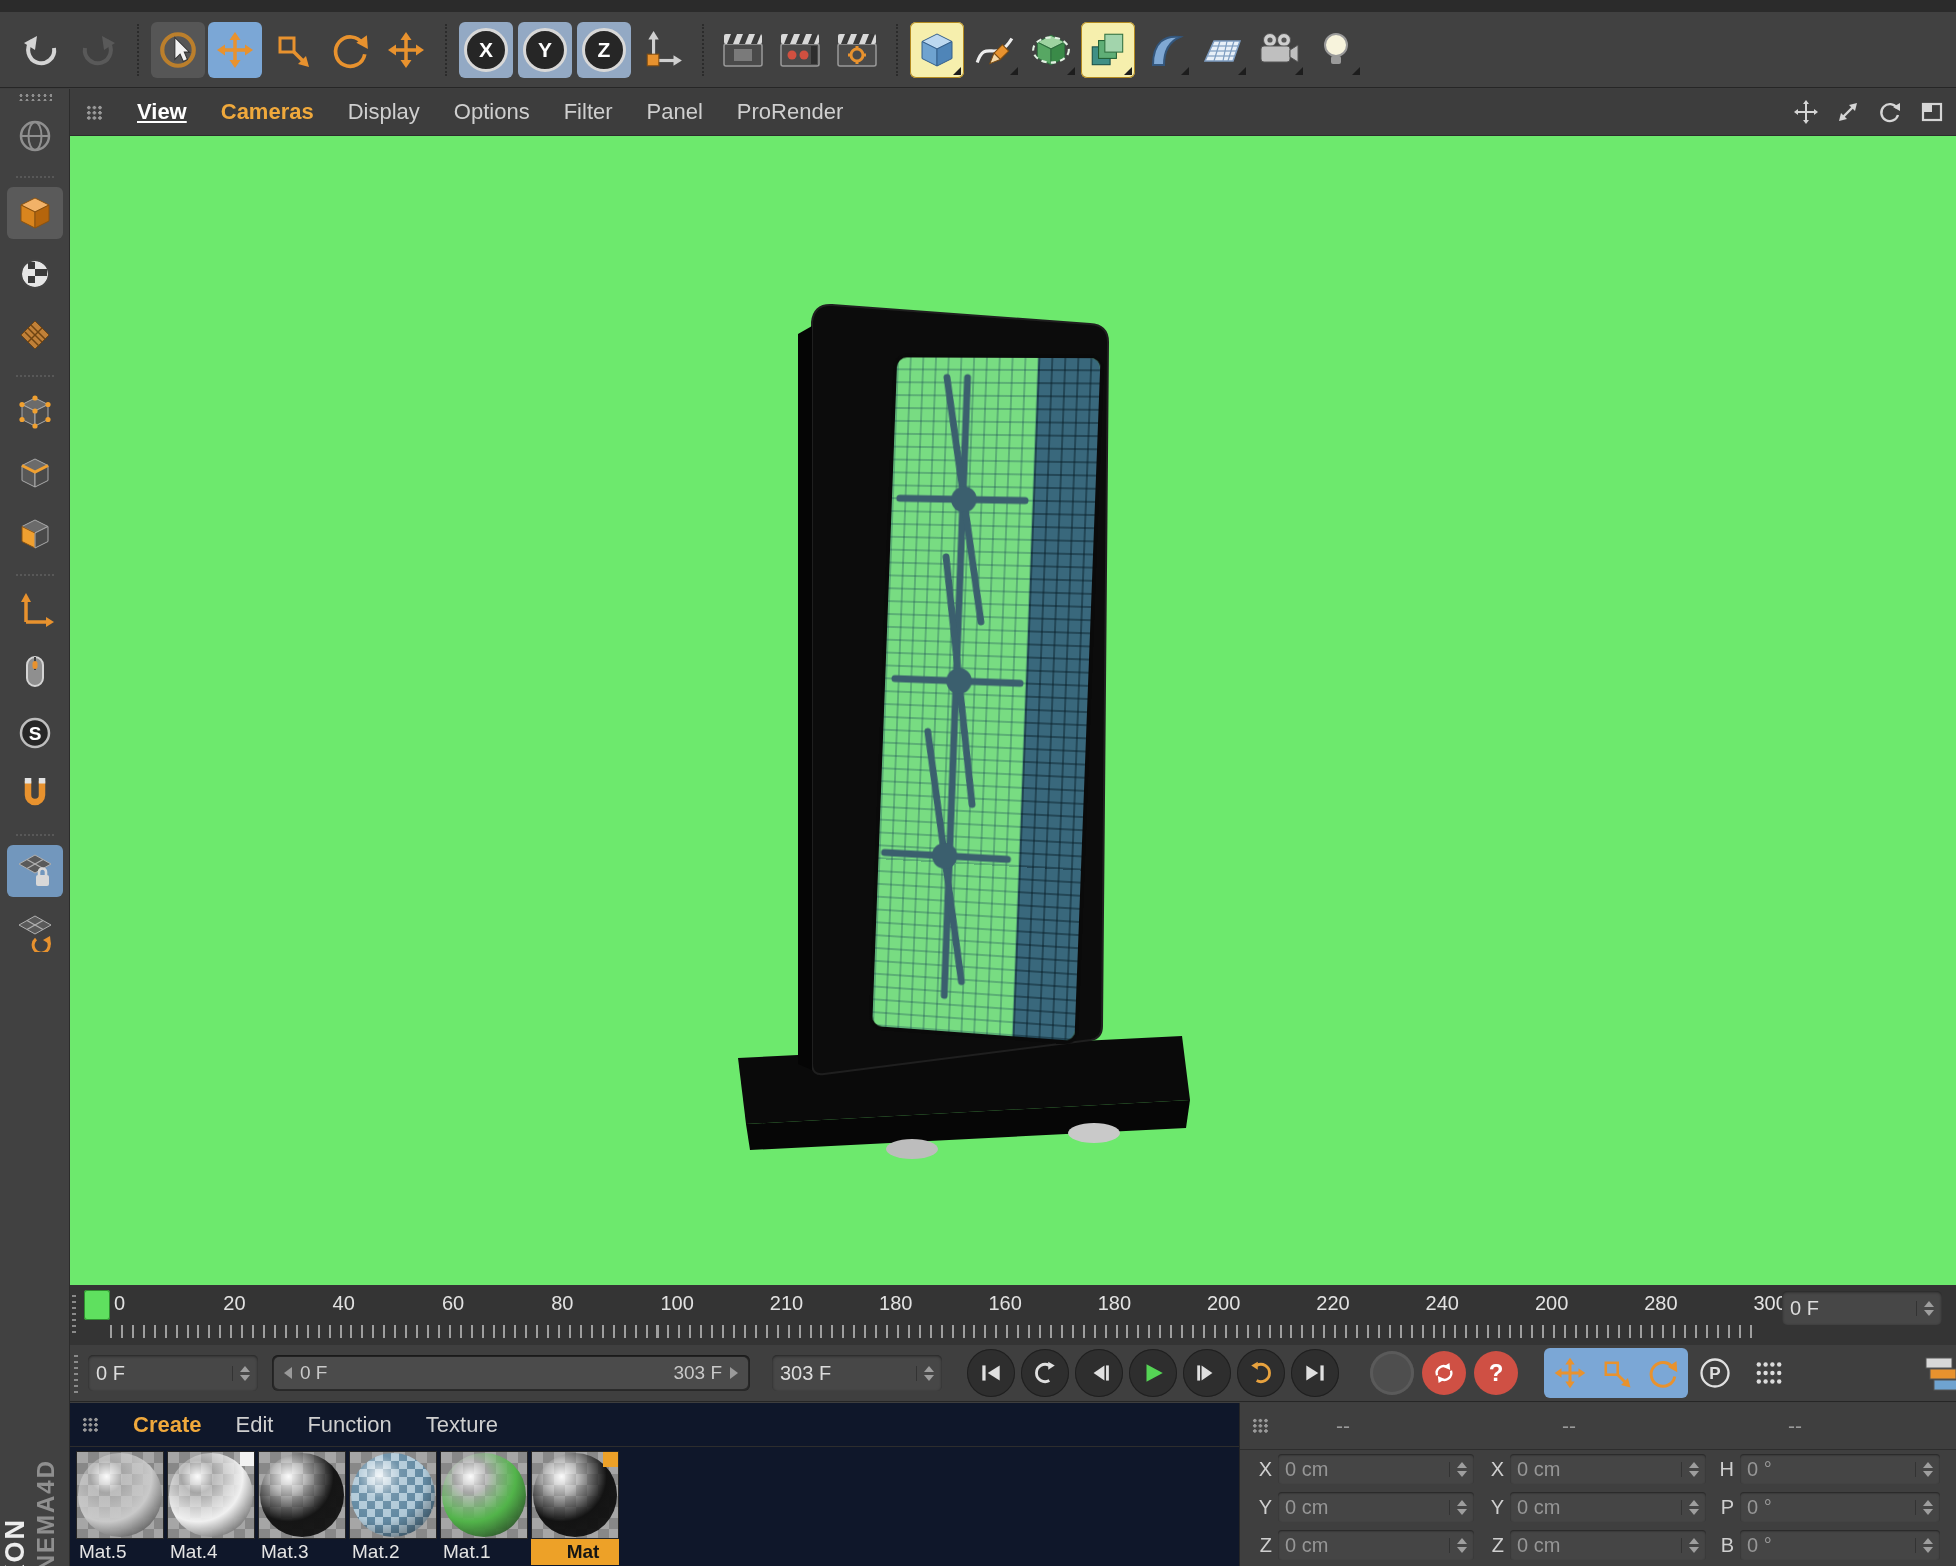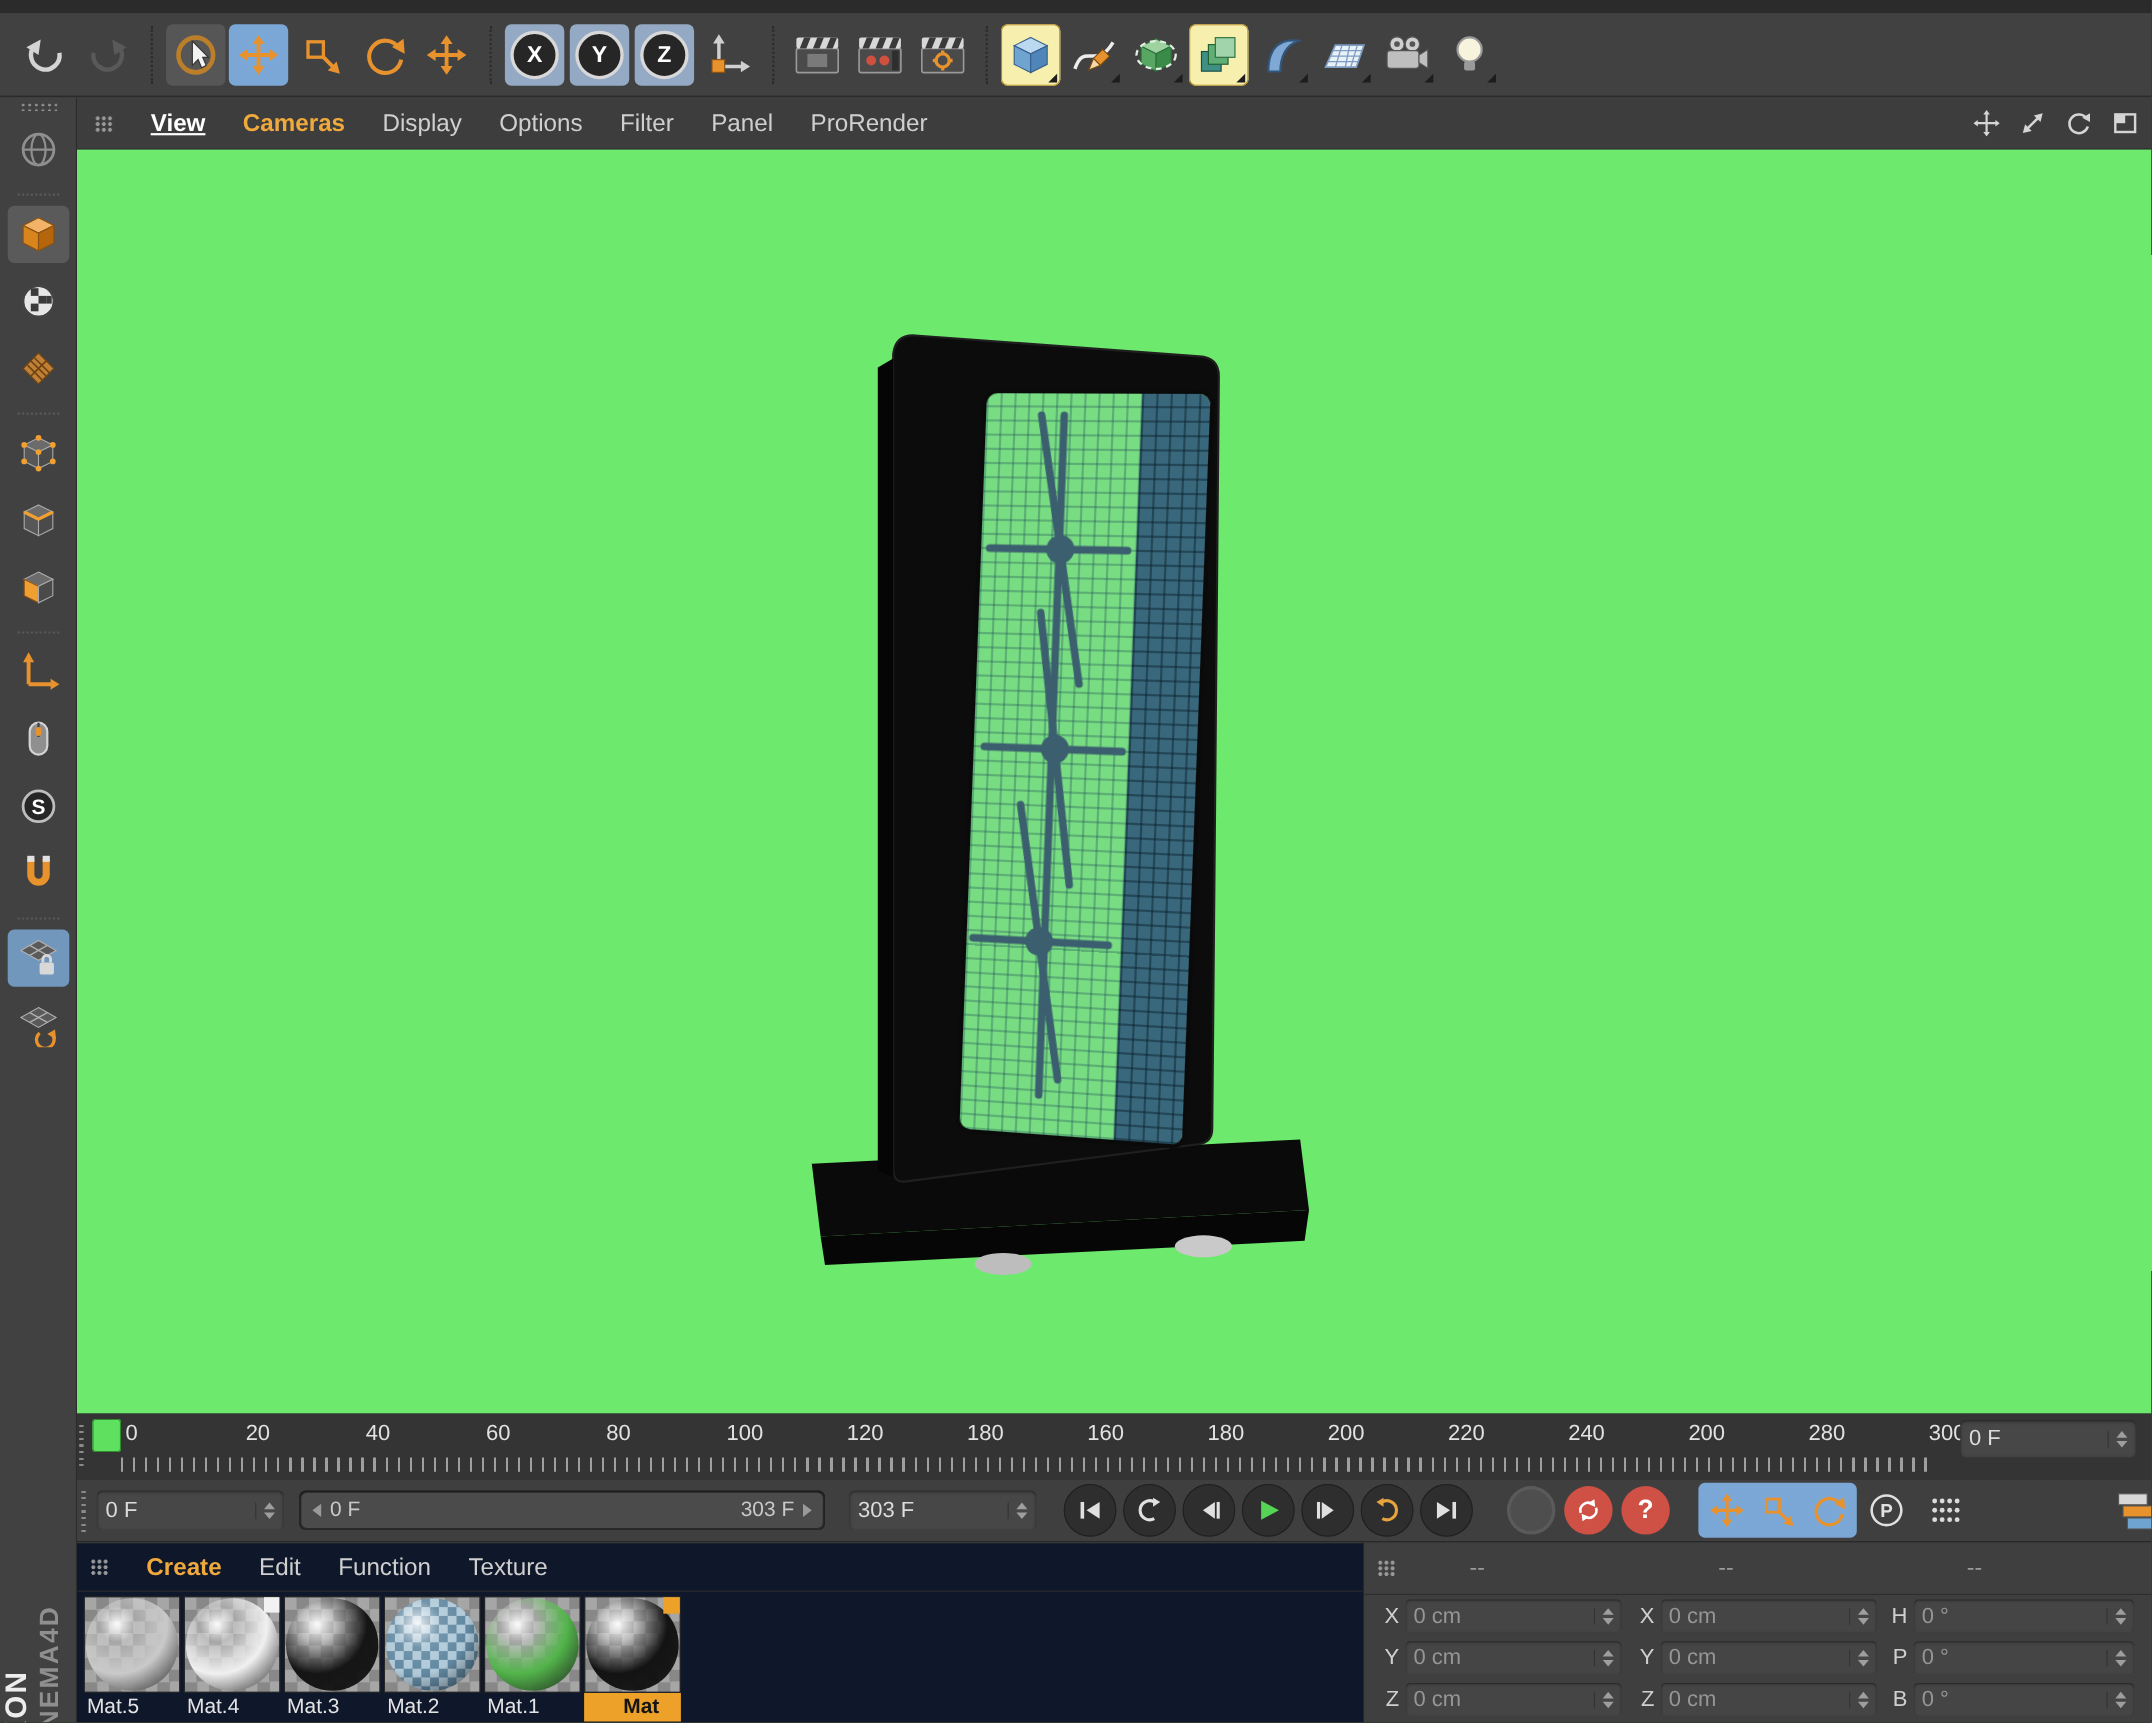--- a/index.html
+++ b/index.html
@@ -525,21 +525,21 @@
 
   <div class="ruler">
     <div class="hdl"></div>
     <div class="playhead"></div>
     <span class="tick" style="--i:0">0</span>
     <span class="tick" style="--i:1">20</span>
     <span class="tick" style="--i:2">40</span>
     <span class="tick" style="--i:3">60</span>
     <span class="tick" style="--i:4">80</span>
     <span class="tick" style="--i:5">100</span>
-    <span class="tick" style="--i:6">120</span>
+    <span class="tick" style="--i:6">210</span>
     <span class="tick" style="--i:7">180</span>
     <span class="tick" style="--i:8">160</span>
     <span class="tick" style="--i:9">180</span>
     <span class="tick" style="--i:10">200</span>
     <span class="tick" style="--i:11">220</span>
     <span class="tick" style="--i:12">240</span>
     <span class="tick" style="--i:13">200</span>
     <span class="tick" style="--i:14">280</span>
     <span class="tick" style="--i:15">300</span>
     <div class="minor-ticks"></div>

